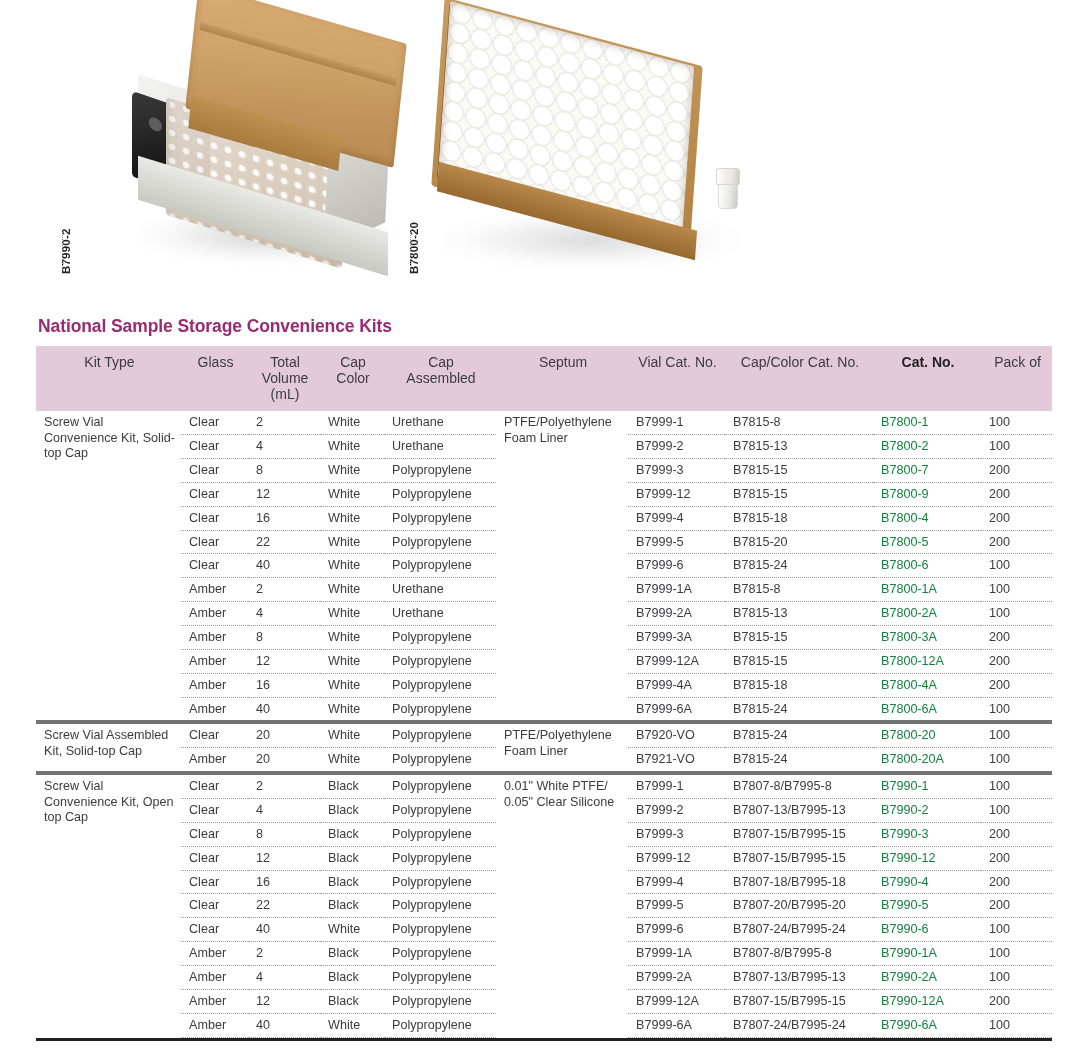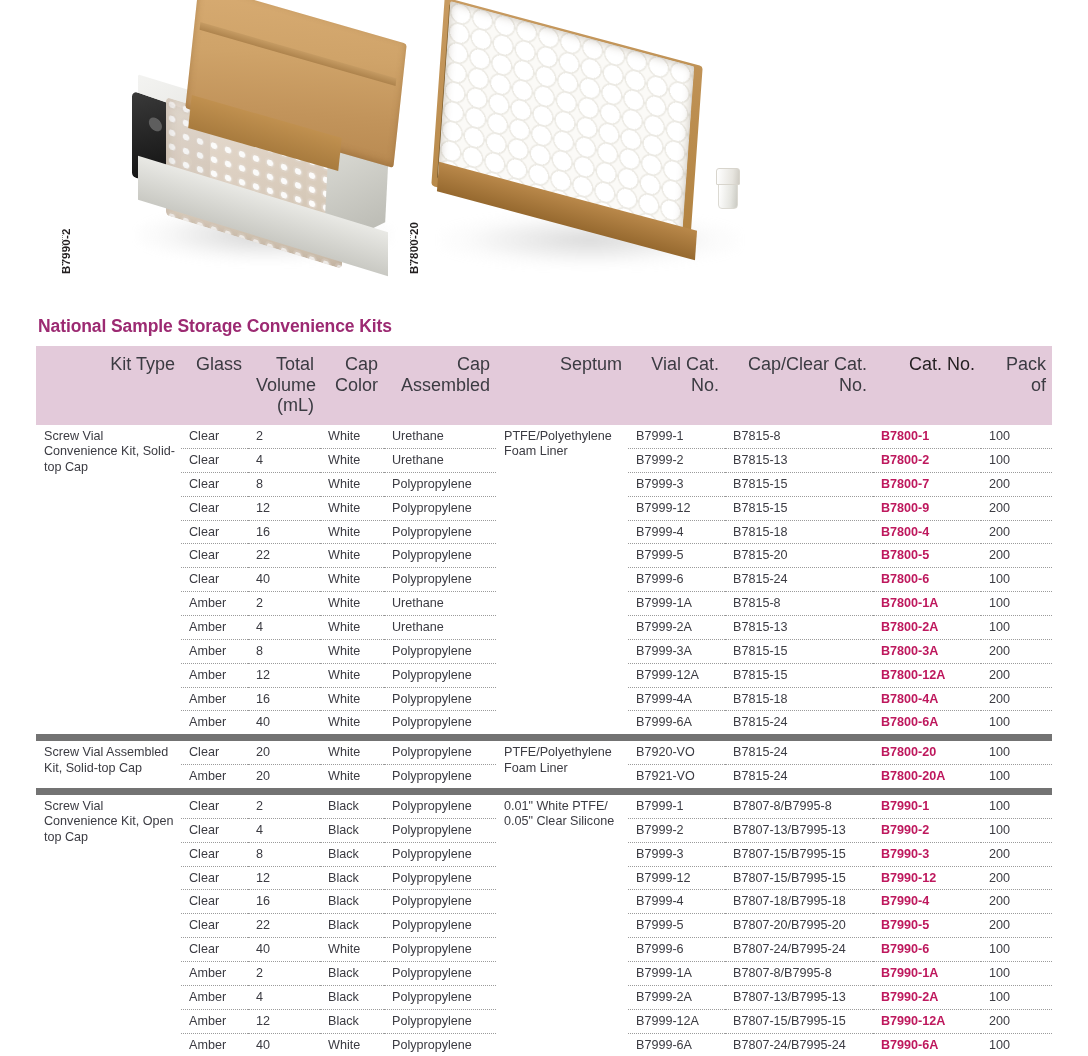--- a/index.html
+++ b/index.html
@@ -184,28 +184,28 @@
     border-collapse: collapse;
     width: 1016px;
     table-layout: fixed;
     font-size: 12.6px;
     color: #3b3b42;
   }
 
   table.spec thead th {
     background: #e3cada;
     font-weight: normal;
-    text-align: right;
+    text-align: center;
     vertical-align: top;
     padding: 8px 6px 9px 8px;
     color: #3b3b42;
-    font-size: 18px;
+    font-size: 14px;
     line-height: 1.15;
   }
-  table.spec thead th.bold-col { font-weight: normal; color: #231f20; }
+  table.spec thead th.bold-col { font-weight: bold; color: #231f20; }
 
   
   col.c-kit    { width: 145px; }
   col.c-glass  { width: 67px; }
   col.c-vol    { width: 72px; }
   col.c-color  { width: 64px; }
   col.c-mat    { width: 112px; }
   col.c-sept   { width: 132px; }
   col.c-vial   { width: 97px; }
   col.c-capsep { width: 148px; }
@@ -219,26 +219,26 @@
     border-bottom: 1px dotted #9b9b9b;
     white-space: nowrap;
   }
   table.spec tbody td.kit-cell,
   table.spec tbody td.sept-cell {
     border-bottom: none;
     white-space: normal;
     line-height: 1.22;
   }
   table.spec tbody td.cat-cell {
-    font-weight: bold;
-    color: #be185d;
-  }
-
-  
-  tr.section-start > td { border-top: 7px solid #737373; }
+    font-weight: normal;
+    color: #15803d;
+  }
+
+  
+  tr.section-start > td { border-top: 4px solid #737373; }
   tr.last-row > td { border-bottom: none; }
 
   .table-bottom-rule {
     height: 3px;
     background: #231f20;
     width: 1016px;
     margin-top: 0;
   }
 </style>
 </head>
@@ -297,21 +297,21 @@
       </colgroup>
       <thead>
         <tr>
           <th>Kit Type</th>
           <th>Glass</th>
           <th>Total Volume (mL)</th>
           <th>Cap Color</th>
           <th>Cap Assembled</th>
           <th>Septum</th>
           <th>Vial Cat. No.</th>
-          <th>Cap/Clear Cat. No.</th>
+          <th>Cap/Color Cat. No.</th>
           <th class="bold-col">Cat. No.</th>
           <th>Pack of</th>
         </tr>
       </thead>
       <tbody id="spec-body">
           <tr>
             <td class="kit-cell" rowspan="13">Screw Vial Convenience Kit, Solid-top Cap</td>
             <td>Clear</td>
             <td>2</td>
             <td>White</td>

